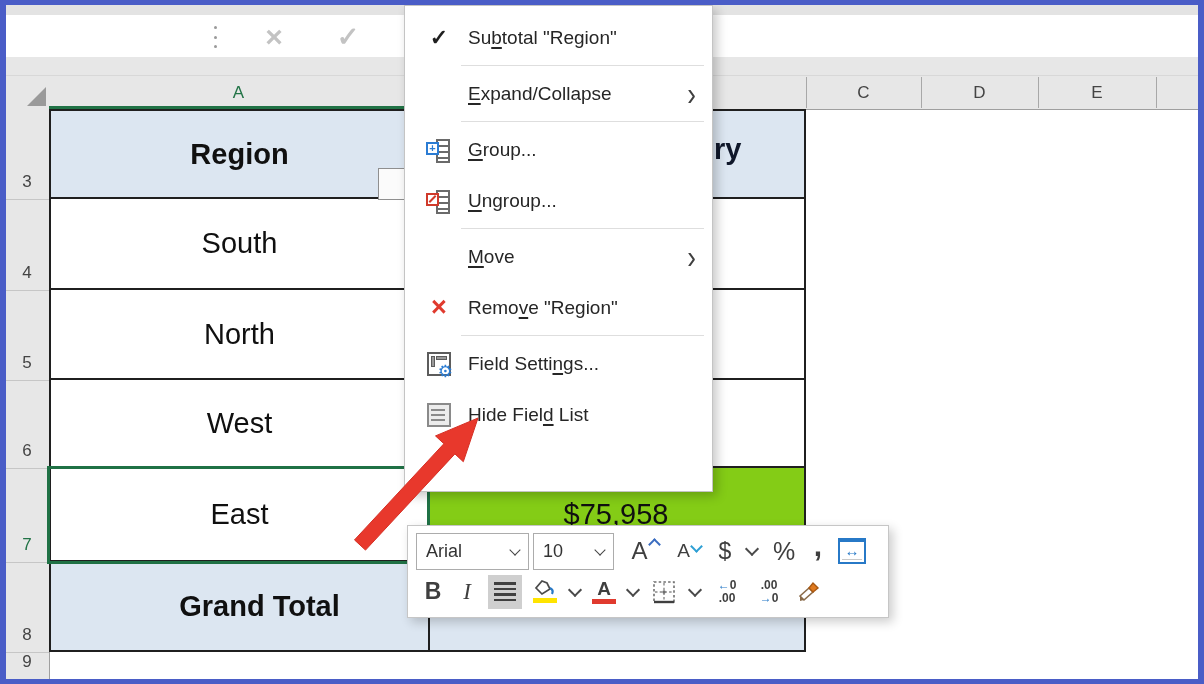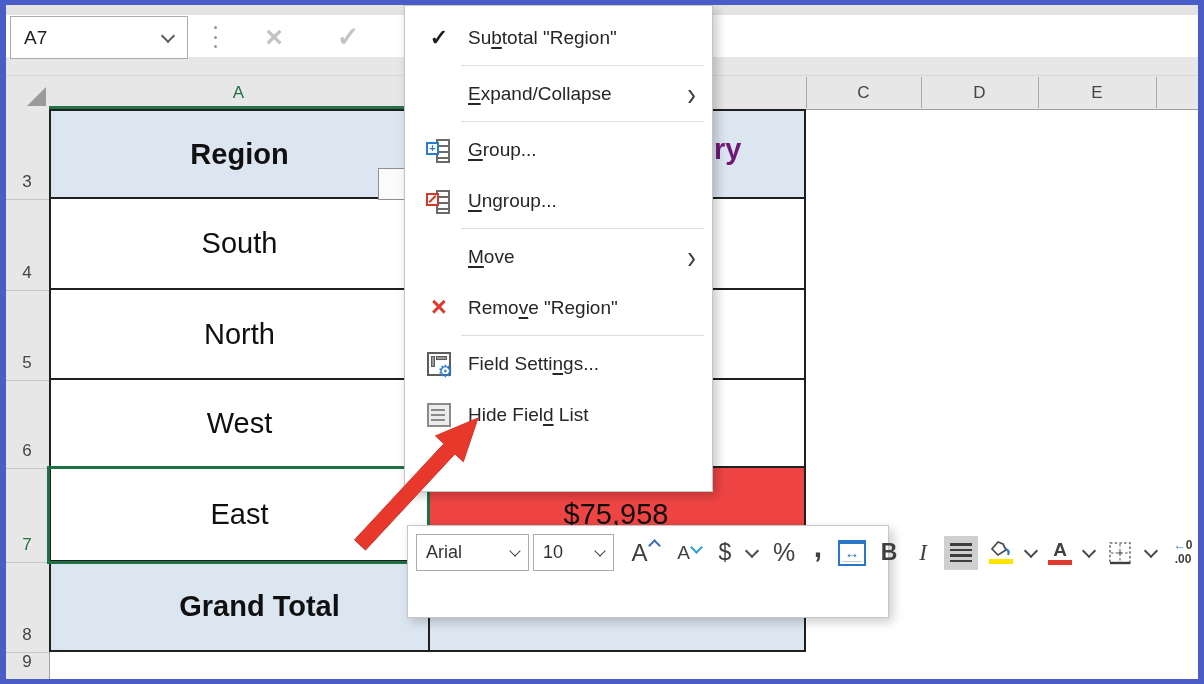--- a/index.html
+++ b/index.html
@@ -31,21 +31,21 @@
   .rowhdrcol{left:6px;top:109px;width:43px;height:570px;background:#e7e7e7;border-right:1px solid #9f9f9f;z-index:1;}
   .rowhdr{left:6px;width:42px;display:flex;align-items:flex-end;justify-content:center;padding-bottom:7px;font-size:17px;color:#444;z-index:2;box-sizing:border-box;}
   .rowhdr.sel{color:#217346;}
   .rowsep{left:6px;width:43px;height:1px;background:#c6c6c6;z-index:2;}
   
   .cell{display:flex;align-items:center;justify-content:center;font-size:29px;color:#101010;box-sizing:border-box;z-index:1;}
   .blue{background:#dce6f1;}
   .bold{font-weight:bold;}
   .bl{border-left:2px solid #1f1f1f;} .br{border-right:2px solid #1f1f1f;}
   .bb{border-bottom:2px solid #1f1f1f;} .bt{border-top:2px solid #1f1f1f;}
-  .b3frag{left:714px;top:133px;font-size:29px;font-weight:bold;color:#701a75;z-index:3;}
+  .b3frag{left:714px;top:133px;font-size:29px;font-weight:bold;color:#0f172a;z-index:3;}
   .gtdivider{left:428px;top:562px;width:2px;height:90px;background:#1f1f1f;z-index:2;}
   .selbox{left:47px;top:466px;width:383px;height:98px;border:3px solid #1f7145;box-sizing:border-box;z-index:6;}
   .filterbtn{left:378px;top:168px;width:30px;height:32px;background:#fbfbfb;border:1px solid #8f8f8f;z-index:4;box-sizing:border-box;}
   
   .menu{left:404px;top:5px;width:309px;height:487px;background:#fff;border:1px solid #c4c4c4;box-shadow:4px 4px 10px rgba(0,0,0,.22);z-index:10;box-sizing:border-box;padding-top:6px;}
   .mi{height:51px;display:flex;align-items:center;padding-left:18px;cursor:default;}
   .mic{width:32px;height:26px;display:flex;align-items:center;justify-content:center;flex:0 0 32px;}
   .mil{font-size:19px;color:#262626;margin-left:13px;white-space:nowrap;}
   .mil u{text-underline-offset:3px;text-decoration-thickness:1.5px;}
   .subarr{margin-left:auto;margin-right:16px;font-size:26px;color:#3f3f3f;line-height:1;transform:scaleY(1.25);}
@@ -60,21 +60,21 @@
   .g-sq.ug{border-color:#d03a2b;}
   .g-slash{width:12px;height:2px;background:#d03a2b;transform:rotate(-45deg);}
   .fsb{position:relative;width:24px;height:24px;border:2px solid #5c5c5c;background:#fff;display:block;box-sizing:border-box;}
   .fs-t{position:absolute;right:2px;top:2px;width:11px;height:4px;background:#9a9a9a;border:1px solid #5c5c5c;box-sizing:border-box;}
   .fs-l{position:absolute;left:2px;top:2px;width:4px;height:11px;background:#9a9a9a;border:1px solid #5c5c5c;box-sizing:border-box;}
   .fs-g{position:absolute;right:-4px;bottom:-6px;font-size:17px;color:#2b7cd3;line-height:1;}
   .hfb{position:relative;width:24px;height:24px;border:2px solid #8a8a8a;background:#ececec;display:block;box-sizing:border-box;}
   .hfb span{position:absolute;left:2px;width:14px;height:2px;background:#8a8a8a;}
   .hfb span:nth-child(1){top:4px;} .hfb span:nth-child(2){top:9px;} .hfb span:nth-child(3){top:14px;}
   
-  .minitb{left:407px;top:525px;width:482px;height:93px;background:#fff;border:1px solid #c6c6c6;box-shadow:4px 4px 10px rgba(0,0,0,.2);z-index:10;box-sizing:border-box;padding:5px 8px;display:flex;flex-direction:row;}
+  .minitb{left:407px;top:525px;width:482px;height:93px;background:#fff;border:1px solid #c6c6c6;box-shadow:4px 4px 10px rgba(0,0,0,.2);z-index:10;box-sizing:border-box;padding:5px 8px;display:flex;flex-direction:column;}
   .tbrow{height:43px;display:flex;align-items:center;}
   .combo{height:37px;border:1px solid #acacac;background:#fff;display:flex;align-items:center;box-sizing:border-box;}
   .combo .ctext{font-size:18px;color:#333;padding-left:9px;flex:1;}
   .combo .chev{width:7px;height:7px;border-width:1.6px;margin-right:9px;margin-top:-3px;border-color:#444;}
   .tbtn{display:flex;align-items:center;justify-content:center;color:#3f3f3f;cursor:default;}
   .fontA{font-size:24px;color:#3f3f3f;}
   .fontAsm{font-size:19px;color:#3f3f3f;}
   .cup{display:inline-block;width:7px;height:7px;border-left:2px solid #3a6cc0;border-top:2px solid #3a6cc0;transform:rotate(45deg);margin-left:2px;margin-bottom:14px;}
   .cdn{display:inline-block;width:7px;height:7px;border-right:2px solid #2e9fd4;border-bottom:2px solid #2e9fd4;transform:rotate(45deg);margin-left:2px;margin-bottom:10px;}
   .dollar{font-size:23px;} .pct{font-size:25px;} .comma{font-size:30px;font-weight:bold;line-height:0.5;padding-bottom:12px;}
@@ -95,24 +95,20 @@
   
   svg.overlay{position:absolute;left:0;top:0;z-index:20;pointer-events:none;}
 </style>
 </head>
 <body>
 
 <div id="screen">
 
   <div class="abs topstrip"></div>
   <div class="abs topbar"></div>
-  <div class="abs namebox">
-    <span class="nbtext">A7</span>
-    <span class="chev"></span>
-  </div>
   <div class="abs dots">
       <i></i>
       <i></i>
       <i></i>
     </div>
   <div class="abs fbbtn fx-cancel">
       <span>×</span>
     </div>
   <div class="abs fbbtn fx-enter">
       <span>✓</span>
@@ -166,21 +162,21 @@
         <span>North</span>
       </div>
       <div class="abs cell br bb" style="left: 428px; top: 290px; width: 378px; height: 90px; background: rgb(255, 255, 255);"></div>
       <div class="abs cell bl bb" style="left: 49px; top: 380px; width: 379px; height: 88px; background: rgb(255, 255, 255);">
         <span>West</span>
       </div>
       <div class="abs cell br bb" style="left: 428px; top: 380px; width: 378px; height: 88px; background: rgb(255, 255, 255);"></div>
       <div class="abs cell bl bb" style="left: 49px; top: 468px; width: 379px; height: 94px; background: rgb(255, 255, 255);">
         <span>East</span>
       </div>
-      <div class="abs cell br bb" style="left: 428px; top: 468px; width: 378px; height: 94px; background: #ef4444;">
+      <div class="abs cell br bb" style="left: 428px; top: 468px; width: 378px; height: 94px; background: #84cc16;">
         <span>$75,958</span>
       </div>
     </div>
   <div class="abs cell blue bl br bb" style="left:49px;top:562px;width:757px;height:90px;">
     <span class="bold" style="width:379px;text-align:center;flex:0 0 379px;margin-right:auto;margin-left:19px;">Grand Total</span>
   </div>
   <div class="abs gtdivider"></div>
   <div class="abs selbox"></div>
 
   <div class="abs menu">

